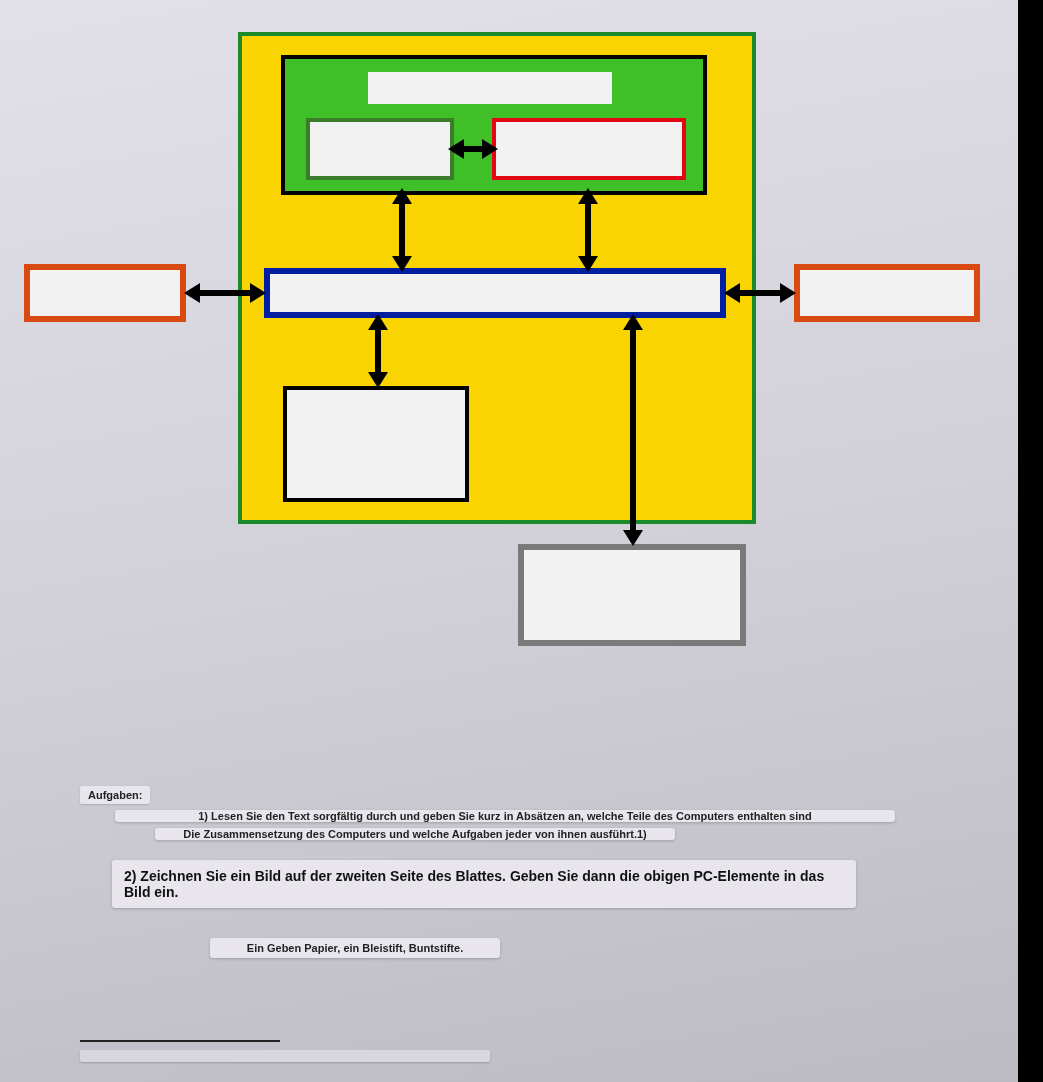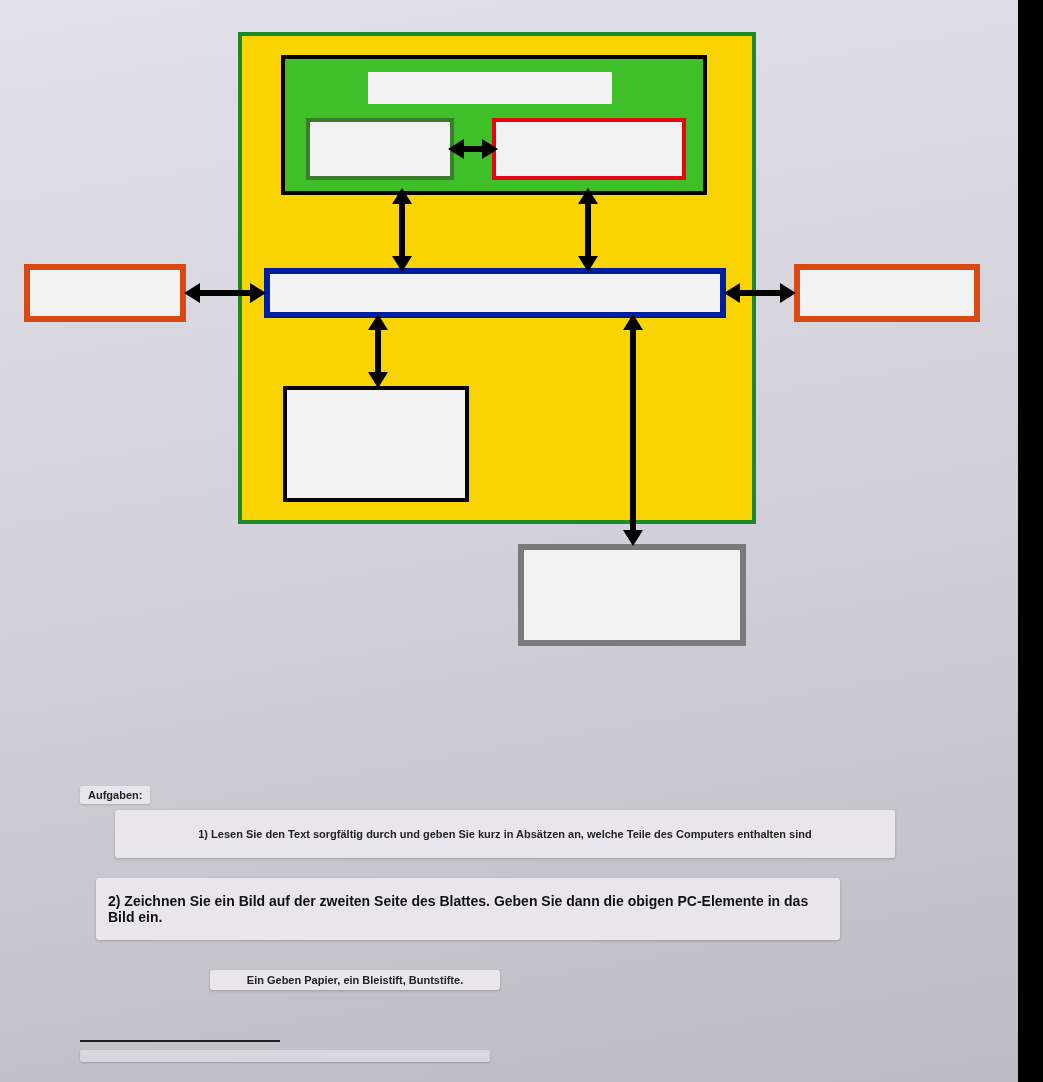--- a/index.html
+++ b/index.html
@@ -102,40 +102,40 @@
     border-radius: 2px;
     padding: 3px 8px;
     font-size: 11px;
     font-weight: bold;
     color: #222;
     box-shadow: 0 1px 2px rgba(0,0,0,.15);
   }
   .task-row {
     background: #e8e6ec;
     border-radius: 3px;
-    padding: 18px 10px;
+    padding: 0 10px;
     font-size: 11px;
     font-weight: bold;
     color: #222;
     box-shadow: 0 1px 3px rgba(0,0,0,.2);
     margin-top: 6px;
     text-align: center;
   }
   .task-row.wide { margin-left: 35px; width: 760px; }
   .task-row.mid  { margin-left: 75px; width: 500px; }
   .task-big {
     background: #e8e6ec;
     border-radius: 3px;
-    padding: 15px 12px;
+    padding: 8px 12px;
     font-size: 14px;
     font-weight: bold;
     color: #111;
     box-shadow: 0 1px 3px rgba(0,0,0,.2);
     margin-top: 20px;
-    margin-left: 16px;
+    margin-left: 32px;
     width: 720px;
     text-align: left;
   }
   .task-mat {
     background: #e8e6ec;
     border-radius: 3px;
     padding: 4px 10px;
     font-size: 11px;
     font-weight: bold;
     color: #222;
@@ -218,20 +218,21 @@
 
   <div class="arrow vert" style="left:630px; top:326px; height:208px;"></div>
   <div class="arrow-head head-up" style="left:623px; top:314px;"></div>
   <div class="arrow-head head-down" style="left:623px; top:530px;"></div>
 
 </div>
 
 <div class="tasks">
   <span class="label-small">Aufgaben:</span>
   <div class="task-row wide">1) Lesen Sie den Text sorgfältig durch und geben Sie kurz in Absätzen an, welche Teile des Computers enthalten sind</div>
+  <div class="task-row mid">Die Zusammensetzung des Computers und welche Aufgaben jeder von ihnen ausführt.1)</div>
   <div class="task-big">2) Zeichnen Sie ein Bild auf der zweiten Seite des Blattes. Geben Sie dann die obigen PC-Elemente in das Bild ein.</div>
   <div class="task-mat">Ein Geben Papier, ein Bleistift, Buntstifte.</div>
 </div>
 
 <div class="footer-line"></div>
 <div class="footer-bar"></div>
 
 <div class="black-strip"></div>
 
 </body></html>

